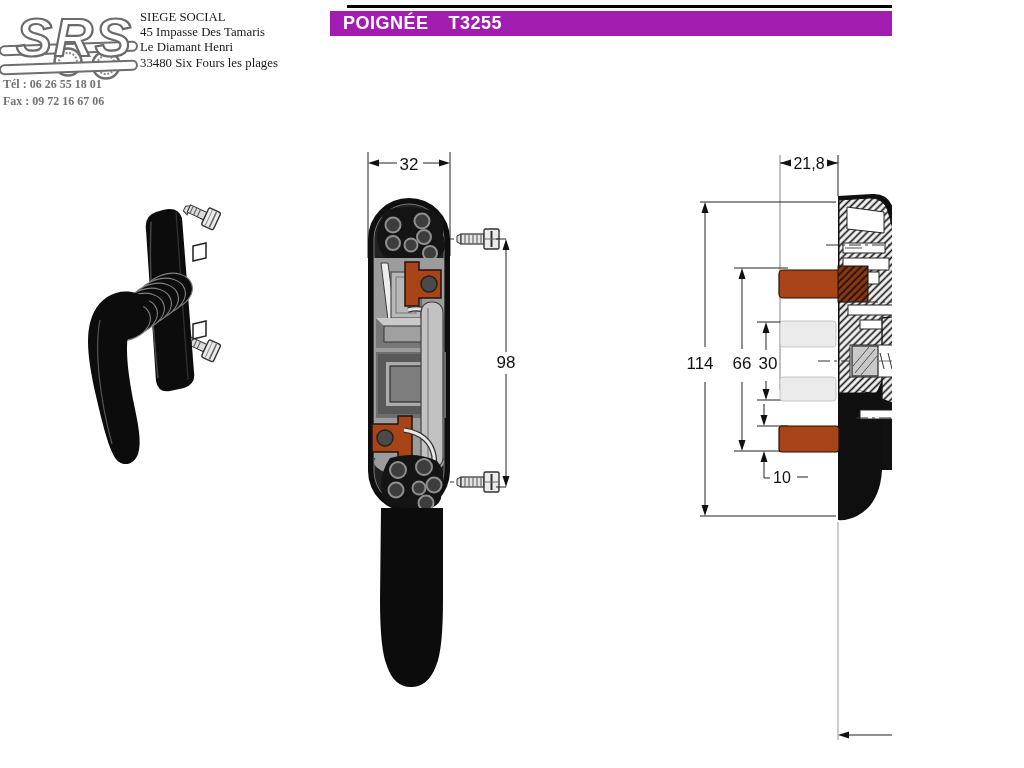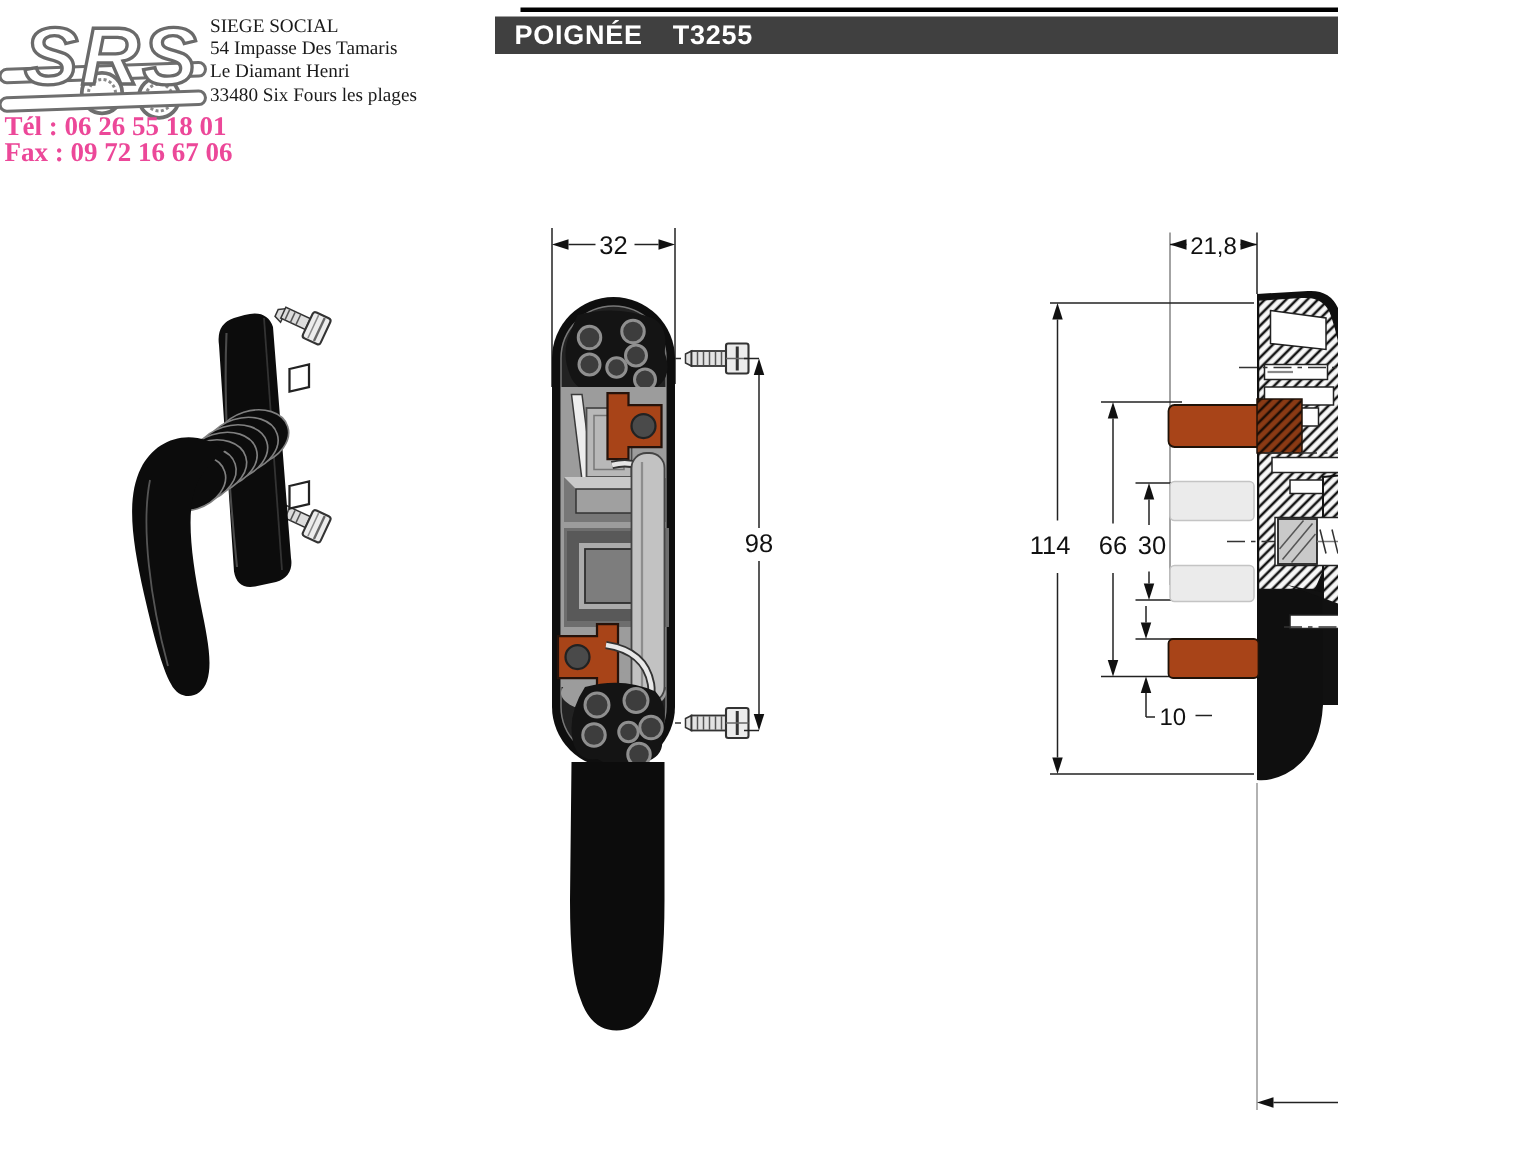--- a/index.html
+++ b/index.html
@@ -1,23 +1,23 @@
 <!DOCTYPE html>
 <html><head>
 <meta charset="utf-8">
 <style>
   html,body{margin:0;padding:0;background:#fff;}
   .canvas{position:relative;width:892px;height:768px;background:#ffffff;overflow:hidden;
           font-family:"Liberation Serif",serif;color:#111;}
   svg{position:absolute;display:block;overflow:visible;}
-  .contact{position:absolute;left:3px;top:76px;font-size:18px;line-height:16.5px;font-weight:bold;color:#ec4899;}
+  .contact{position:absolute;left:3px;top:76px;font-size:12px;line-height:16.5px;font-weight:bold;color:#737373;}
   .addr{position:absolute;left:140px;top:10px;font-size:12.8px;line-height:15.2px;color:#1a1a1a;}
   .addr-block{margin-bottom:9px;}
   .title-rule{position:absolute;left:347px;top:5px;width:667px;height:3px;background:#000;}
-  .title-bar{position:absolute;left:330px;top:11px;width:684px;height:25px;background:#404040;color:#fff;
+  .title-bar{position:absolute;left:330px;top:11px;width:684px;height:25px;background:#a21caf;color:#fff;
              font-family:"Liberation Sans",sans-serif;font-weight:bold;font-size:18px;line-height:25px;
              padding-left:13px;box-sizing:border-box;letter-spacing:.5px;}
   .title-bar .ref{margin-left:20px;}
   .dim{font-family:"Liberation Sans",sans-serif;font-size:17px;fill:#111;}
   .dim-s{font-family:"Liberation Sans",sans-serif;font-size:16px;fill:#111;}
 </style>
 </head>
 <body>
 
 <div class="canvas">
@@ -35,21 +35,21 @@
   </svg>
 
   <div class="contact">
     <div>Tél : 06 26 55 18 01</div>
     <div>Fax : 09 72 16 67 06</div>
   </div>
 
   <div class="addr">
     <div class="addr-block">
       <div>SIEGE SOCIAL</div>
-      <div>54 Impasse Des Tamaris</div>
+      <div>45 Impasse Des Tamaris</div>
       <div>Le Diamant Henri</div>
       <div>33480 Six Fours les plages</div>
     </div>
   </div>
 
   <div class="title-rule"></div>
   <div class="title-bar">
     <span>POIGNÉE</span><span class="ref">T3255</span>
   </div>
 

